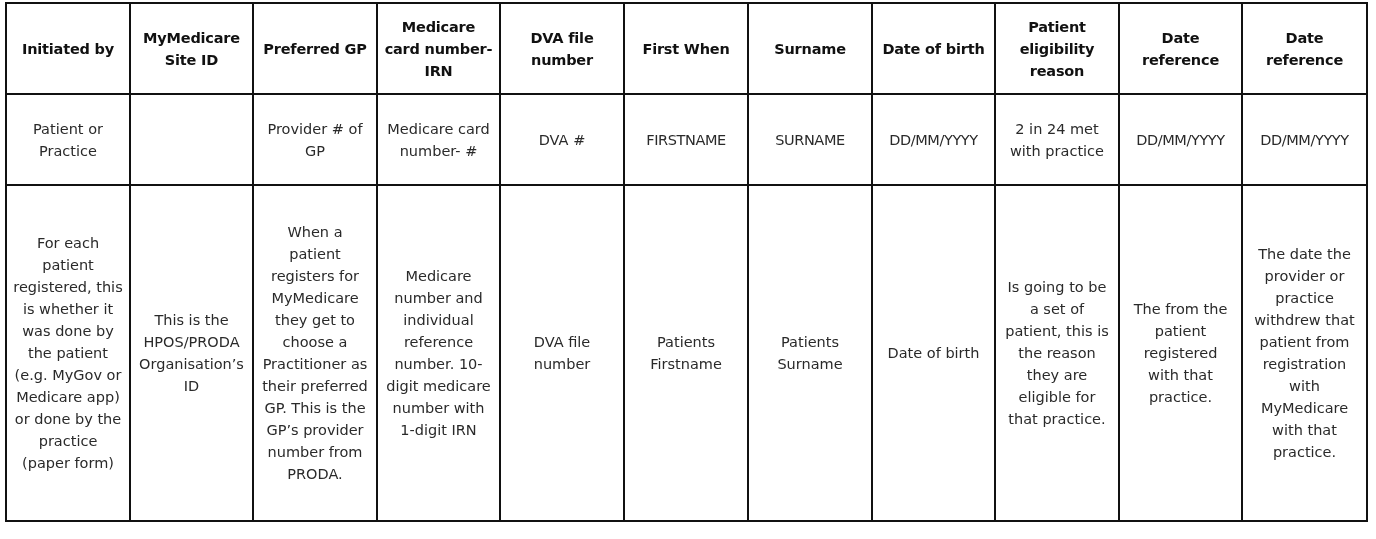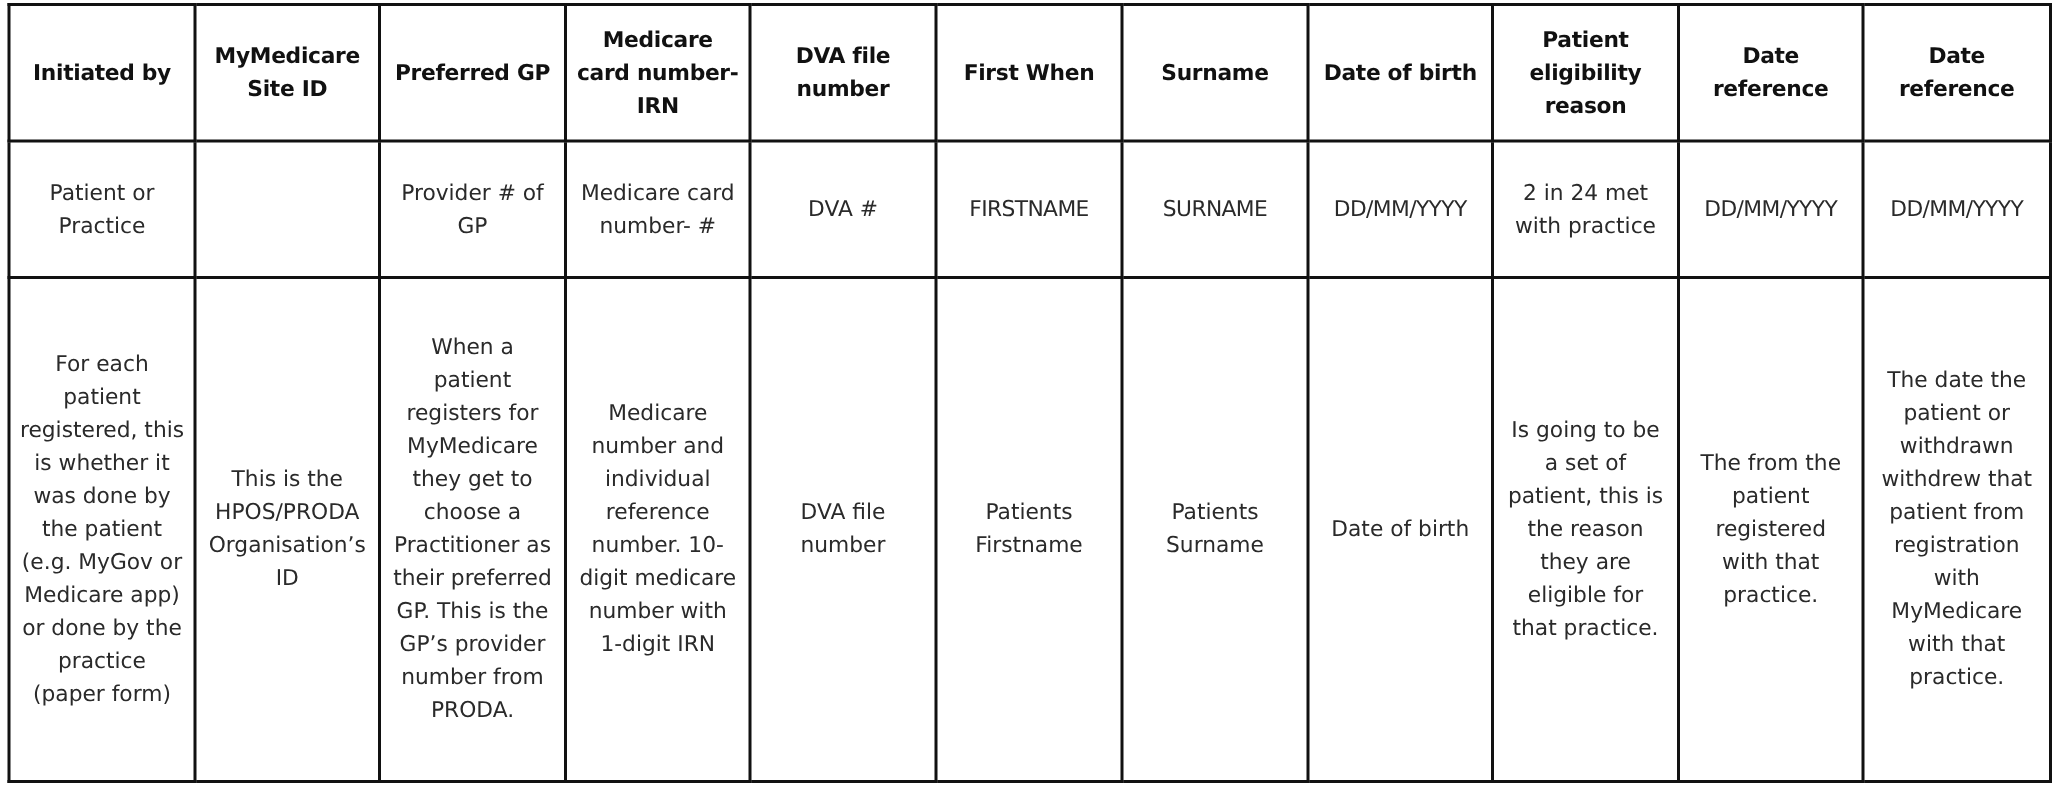--- a/index.html
+++ b/index.html
@@ -107,16 +107,16 @@
       <td>For each patient registered, this is whether it was done by the patient (e.g. MyGov or Medicare app) or done by the practice (paper form)</td>
       <td>This is the HPOS/PRODA Organisation’s ID</td>
       <td>When a patient registers for MyMedicare they get to choose a Practitioner as their preferred GP. This is the GP’s provider number from PRODA.</td>
       <td>Medicare number and individual reference number. 10-digit medicare number with 1-digit IRN</td>
       <td>DVA file number</td>
       <td>Patients Firstname</td>
       <td>Patients Surname</td>
       <td>Date of birth</td>
       <td>Is going to be a set of patient, this is the reason they are eligible for that practice.</td>
       <td>The from the patient registered with that practice.</td>
-      <td>The date the patient or withdrawn withdrew that patient from registration with MyMedicare with that practice.</td>
+      <td>The date the provider or practice withdrew that patient from registration with MyMedicare with that practice.</td>
     </tr>
   </tbody>
 </table>
 
 </body></html>

